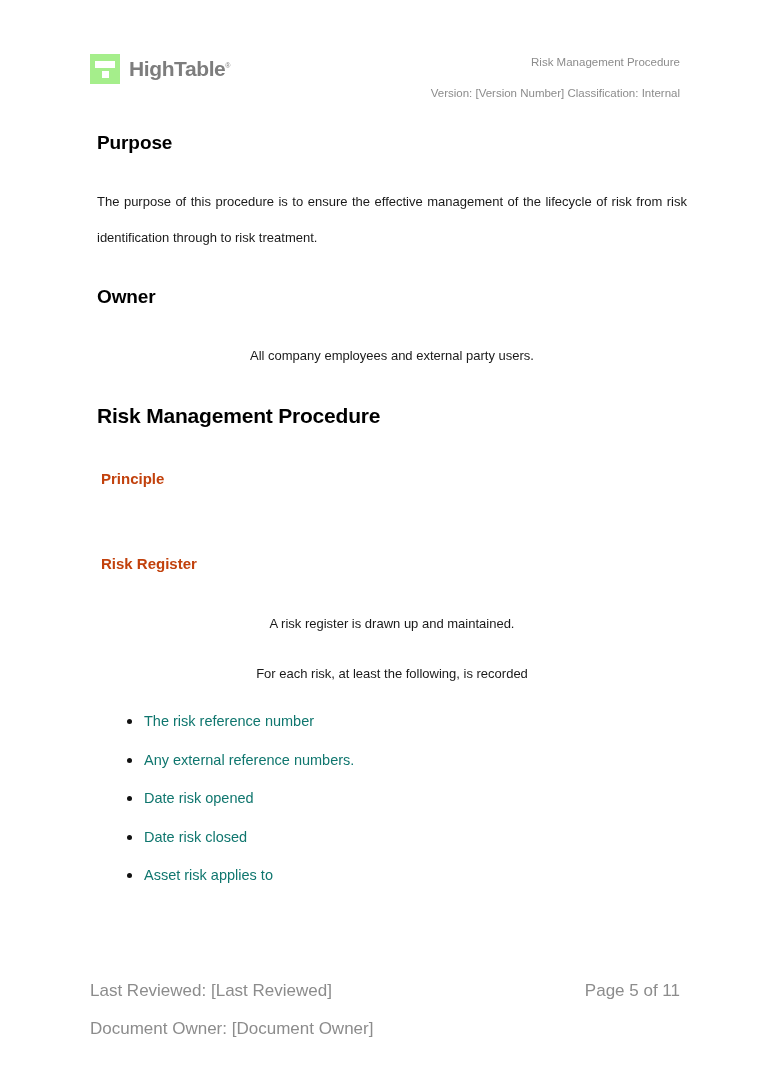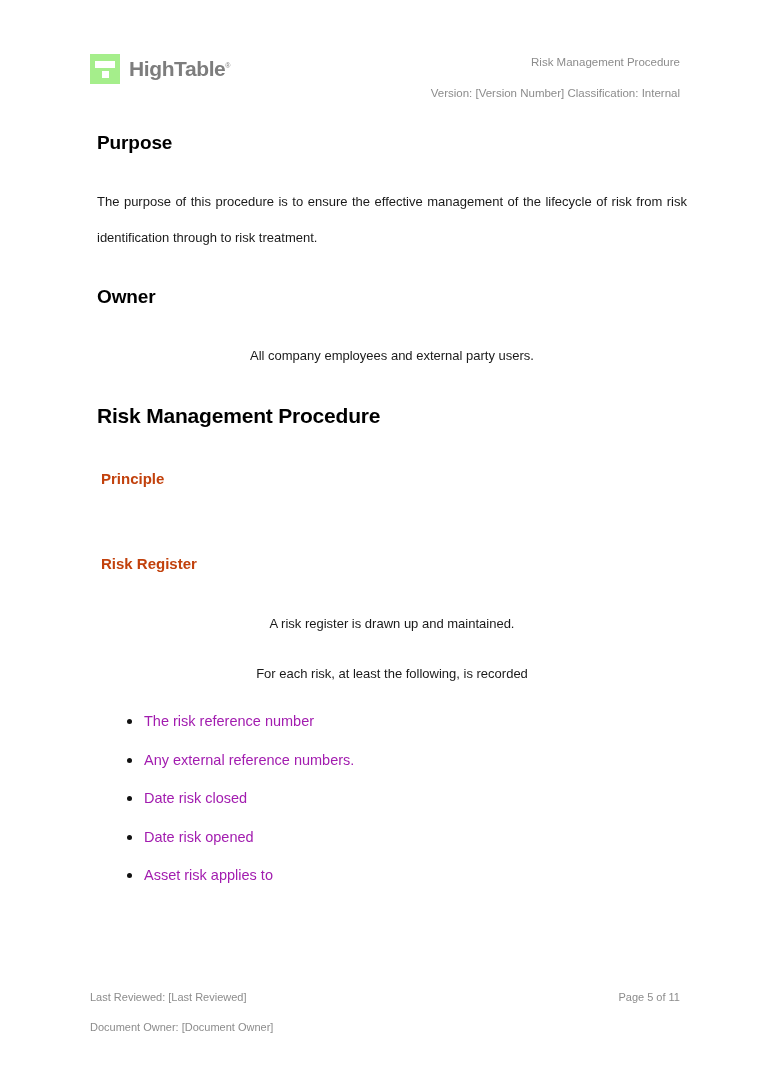--- a/index.html
+++ b/index.html
@@ -133,21 +133,21 @@
   }
   p.body.flush { text-align: center; }
 
   ul.bullets {
     list-style: none;
     margin: 0;
     padding: 0;
   }
   ul.bullets li {
     font-size: 14.5px;
-    color: #a21caf;
+    color: #0f766e;
     line-height: 1;
     position: relative;
     padding-left: 47px;
     margin-bottom: 24px;
   }
   ul.bullets li:last-child { margin-bottom: 8px; }
   ul.bullets li .dot {
     position: absolute;
     left: 30px;
     top: 5px;
@@ -160,23 +160,23 @@
   .gap-xs { height: 14px; }
   .gap-s  { height: 22px; }
   .gap-m  { height: 30px; }
   .gap-l  { height: 38px; }
 
   
   .doc-footer {
     position: absolute;
     left: 90px;
     right: 88px;
-    bottom: 56px;
+    bottom: 50px;
     color: #8c8c8c;
-    font-size: 11px;
+    font-size: 17px;
   }
   .footer-row {
     display: flex;
     justify-content: space-between;
     align-items: baseline;
   }
   .footer-row + .footer-row { margin-top: 18px; }
 </style>
 </head>
 <body>
@@ -234,25 +234,25 @@
       <li>
         <span class="dot"></span>
         <span>The risk reference number</span>
       </li>
       <li>
         <span class="dot"></span>
         <span>Any external reference numbers.</span>
       </li>
       <li>
         <span class="dot"></span>
+        <span>Date risk opened</span>
+      </li>
+      <li>
+        <span class="dot"></span>
         <span>Date risk closed</span>
-      </li>
-      <li>
-        <span class="dot"></span>
-        <span>Date risk opened</span>
       </li>
       <li>
         <span class="dot"></span>
         <span>Asset risk applies to</span>
       </li>
     </ul>
 
   </div>
 
   <div class="doc-footer">

